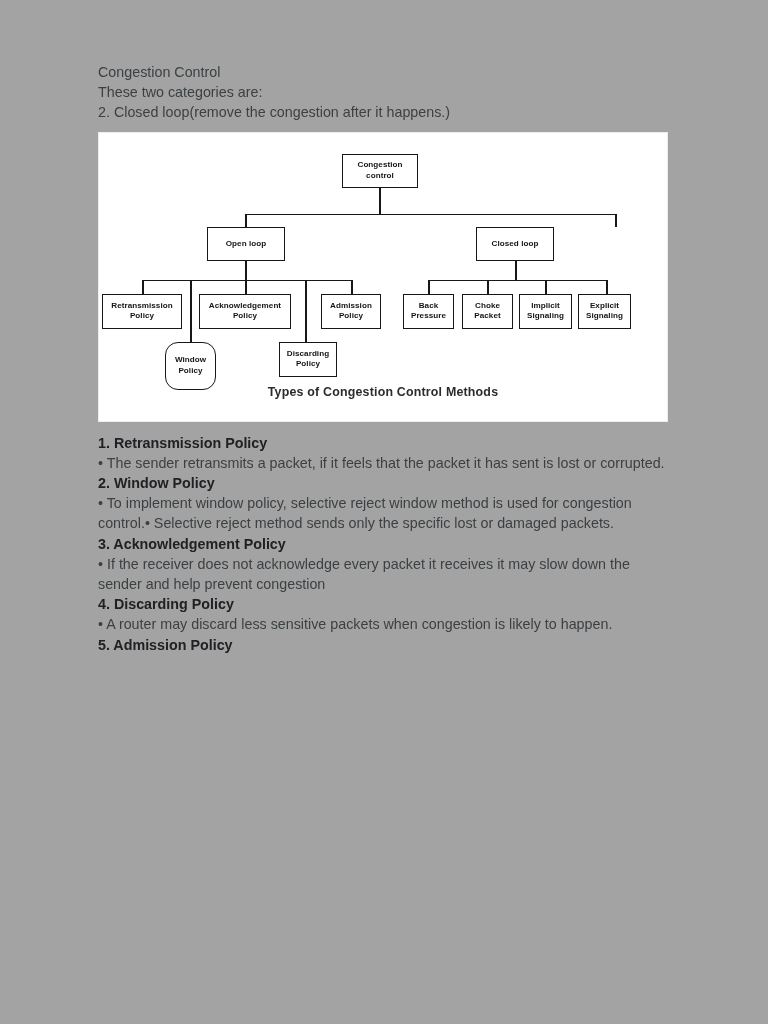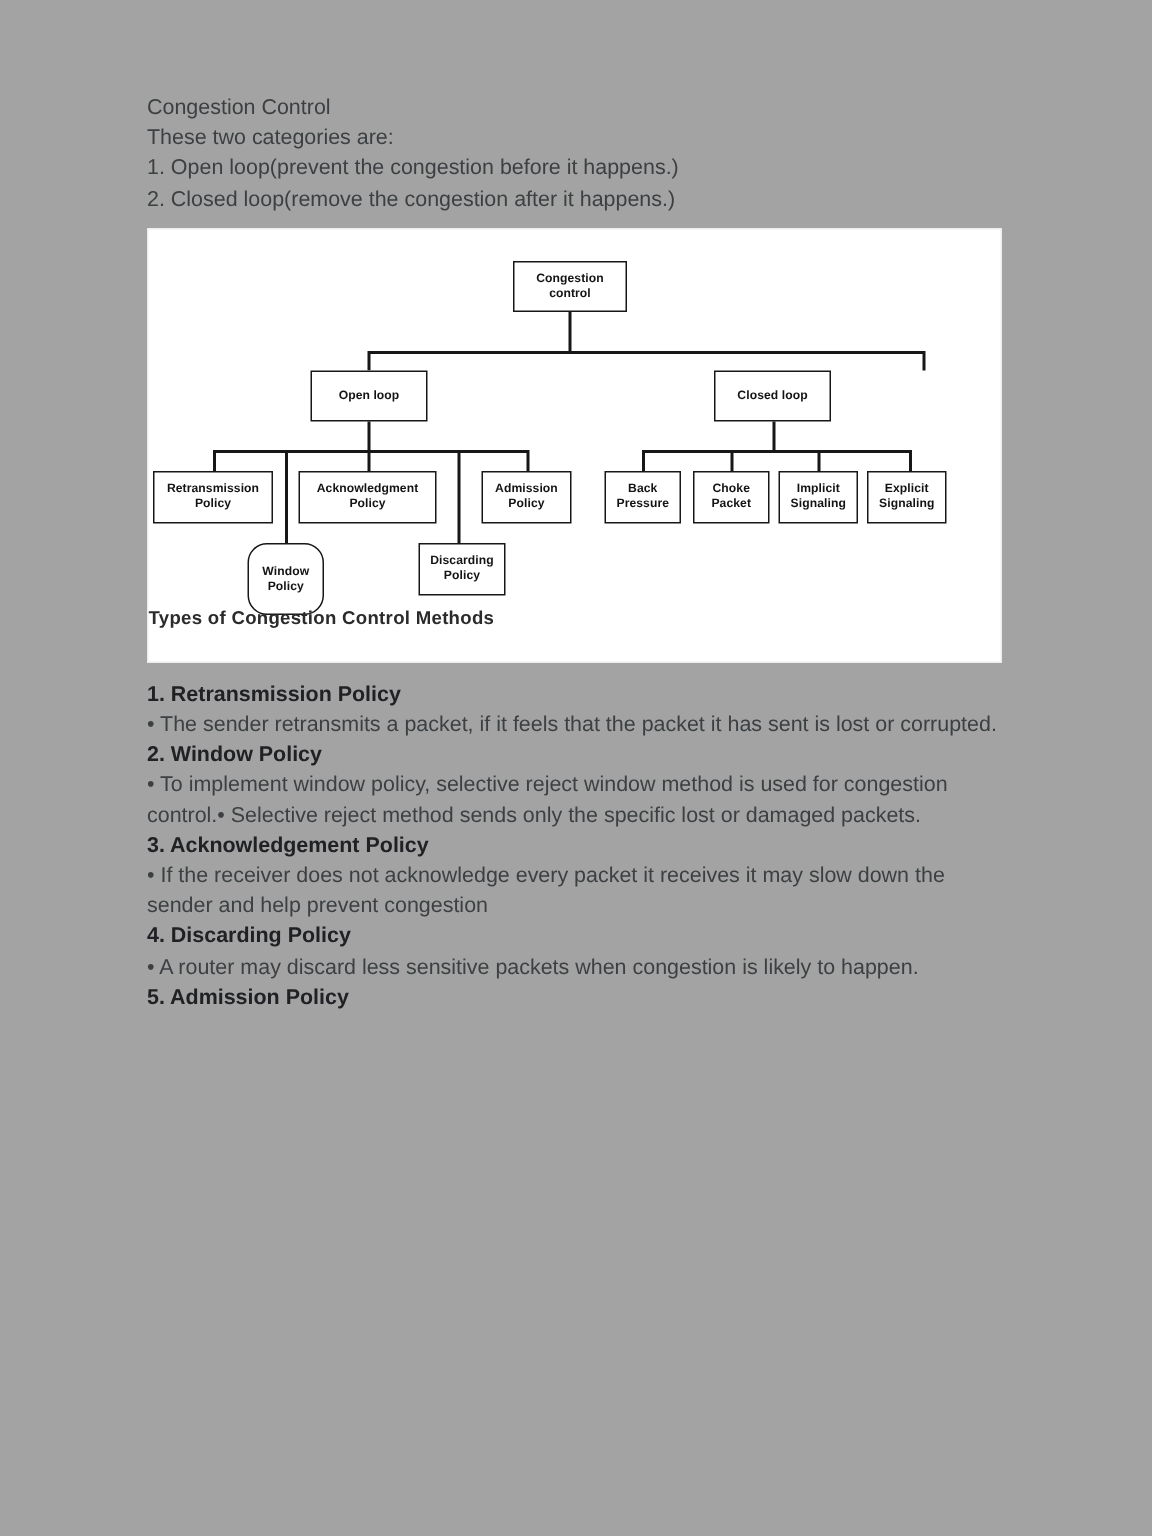--- a/index.html
+++ b/index.html
@@ -54,20 +54,21 @@
     position: absolute;
     left: 0; top: 0;
     width: 100%;
     height: 100%;
   }
   .diagram-caption {
     position: absolute;
     left: 0;
     right: 0;
     top: 252px;
+    text-align: center;
     font-size: 12.4px;
     font-weight: 700;
     color: #2b2b2b;
     letter-spacing: 0.2px;
   }
 
   
   .node {
     position: absolute;
     box-sizing: border-box;
@@ -110,21 +111,20 @@
 </style>
 </head>
 <body>
 
 <div class="page">
   <div class="content">
 
     <div class="intro">
       <div>Congestion Control</div>
       <div>These two categories are:</div>
-      <div>1. Open loop(prevent the congestion before it happens.)</div>
       <div>2. Closed loop(remove the congestion after it happens.)</div>
     </div>
 
     <figure class="figure" style="margin:9px 0 0 0;">
       <div class="diagram">
 
         <div class="node" style="left:243px; top:21px; width:76px; height:34px;">
           <span>Congestion
 control</span>
         </div>
@@ -147,21 +147,21 @@
         <div class="edge v" style="left:91px; top:147px; height:63px;"></div>
         <div class="edge v" style="left:146px; top:147px; height:15px;"></div>
         <div class="edge v" style="left:206px; top:147px; height:63px;"></div>
         <div class="edge v" style="left:252px; top:147px; height:15px;"></div>
 
         <div class="node" style="left:3px; top:161px; width:80px; height:35px;">
           <span>Retransmission
 Policy</span>
         </div>
         <div class="node" style="left:100px; top:161px; width:92px; height:35px;">
-          <span>Acknowledgment
+          <span>Acknowledgement
 Policy</span>
         </div>
         <div class="node" style="left:222px; top:161px; width:60px; height:35px;">
           <span>Admission
 Policy</span>
         </div>
         <div class="node" style="left:66px; top:209px; width:51px; height:48px;border-radius:13px;">
           <span>Window
 Policy</span>
         </div>

